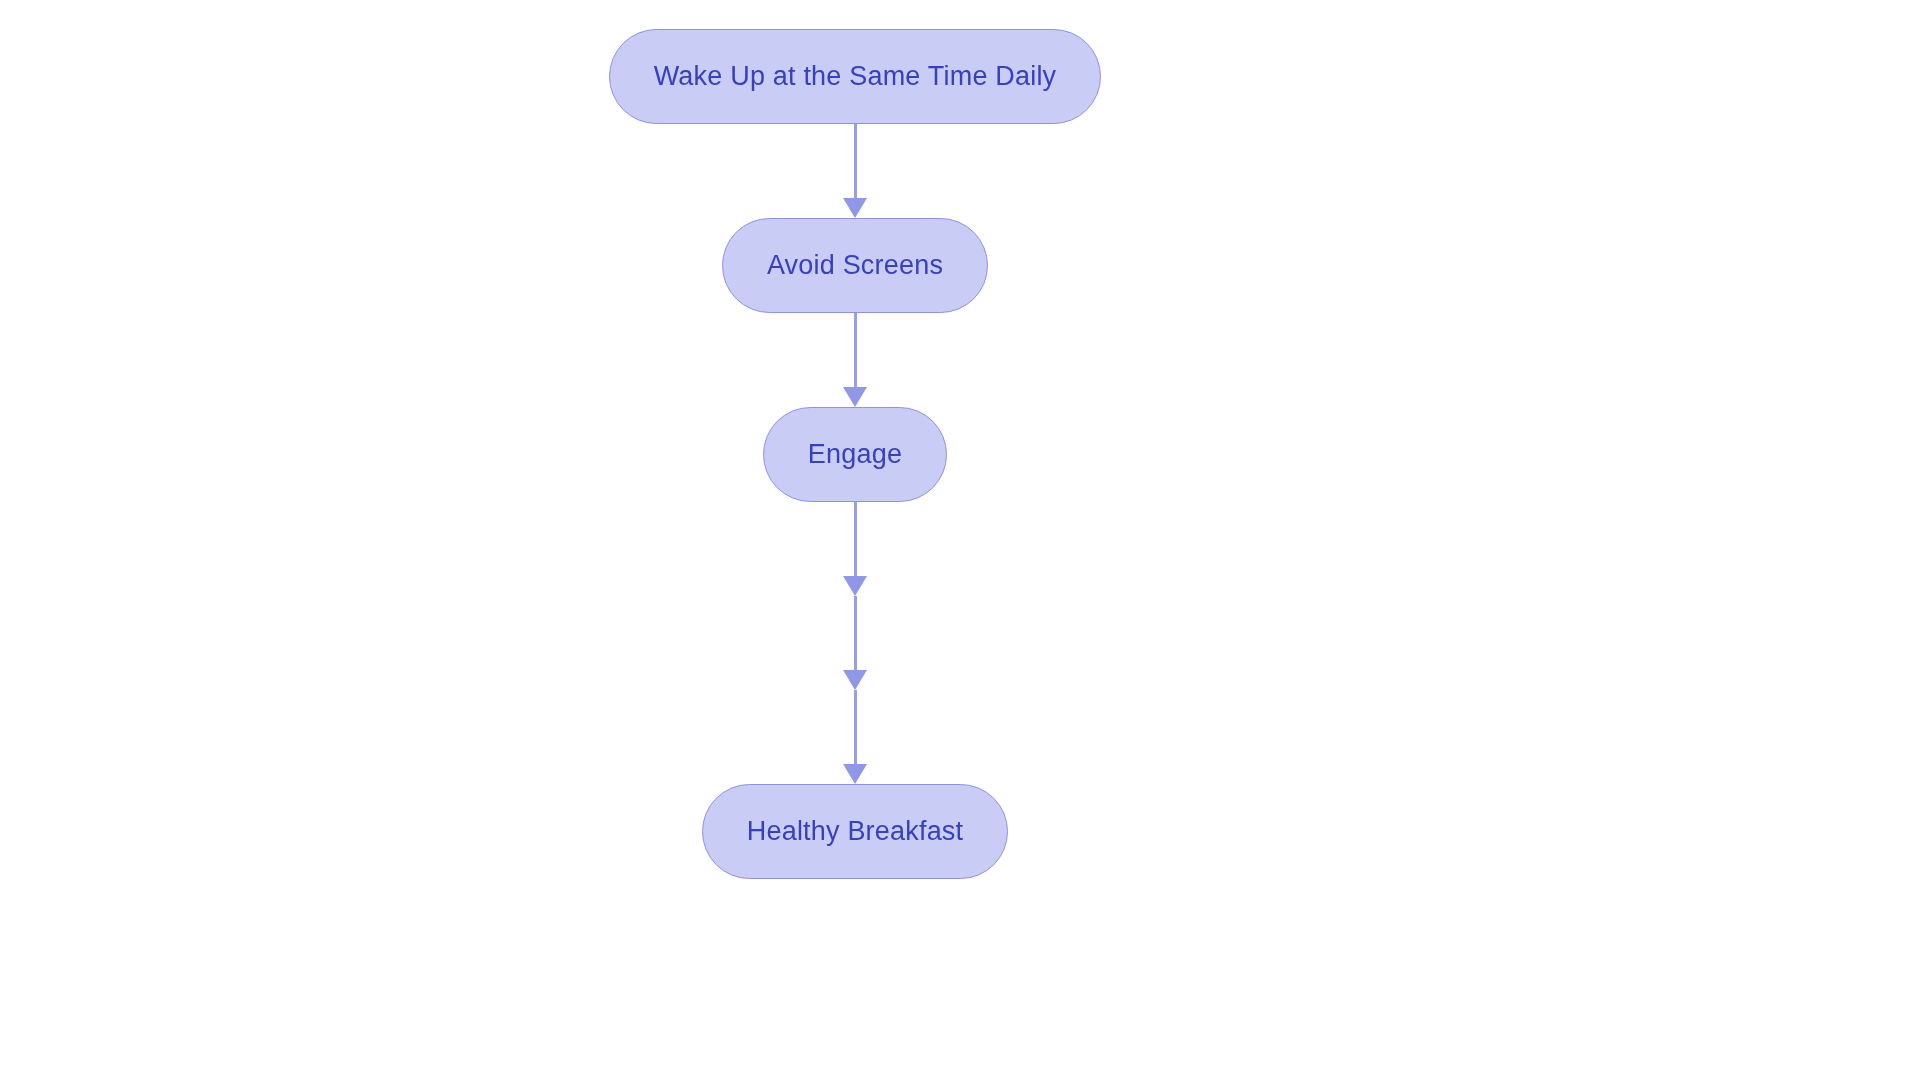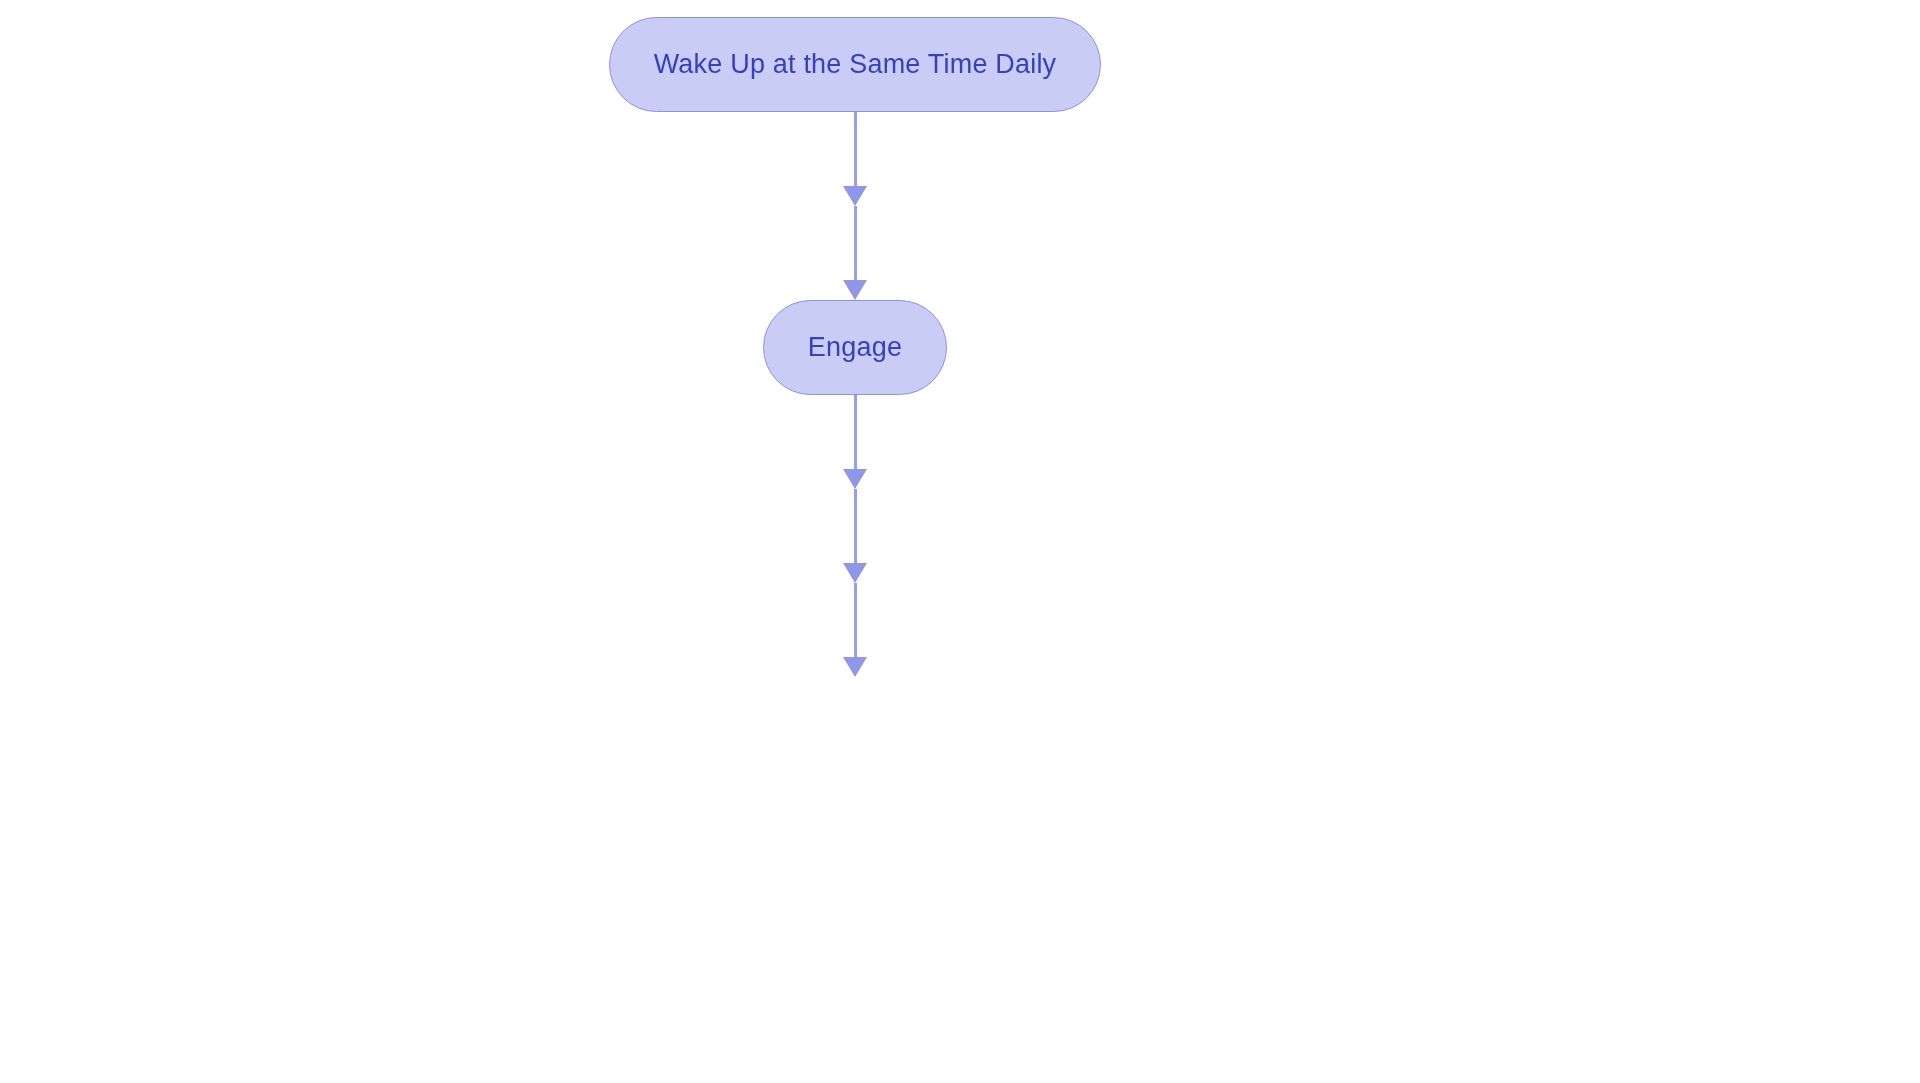--- a/index.html
+++ b/index.html
@@ -10,21 +10,21 @@
     height: 1083px;
     overflow: hidden;
     font-family: "Liberation Sans", "DejaVu Sans", sans-serif;
   }
   .flowchart {
     width: 1710px;
     height: 1083px;
     display: flex;
     flex-direction: column;
     align-items: center;
-    padding-top: 17px;
+    padding-top: 29px;
     box-sizing: border-box;
   }
   .flow-node {
     height: 95px;
     border-radius: 48px;
     background: #c9ccf5;
     border: 1.5px solid #8c92e8;
     color: #3740be;
     font-size: 27px;
     letter-spacing: 0.2px;
@@ -63,20 +63,23 @@
 
   <div class="flow-node">
     <span>Wake Up at the Same Time Daily</span>
   </div>
 
   <div class="arrow">
     <div class="arrow-line"></div>
     <div class="arrow-head"></div>
   </div>
 
+  <div class="flow-node">
+    <span>Avoid Screens</span>
+  </div>
 
   <div class="arrow">
     <div class="arrow-line"></div>
     <div class="arrow-head"></div>
   </div>
 
   <div class="flow-node">
     <span>Engage</span>
   </div>
 
@@ -90,14 +93,17 @@
     <div class="arrow-line"></div>
     <div class="arrow-head"></div>
   </div>
 
 
   <div class="arrow">
     <div class="arrow-line"></div>
     <div class="arrow-head"></div>
   </div>
 
+  <div class="flow-node">
+    <span>Healthy Breakfast</span>
+  </div>
 
 </div>
 
 </body></html>

